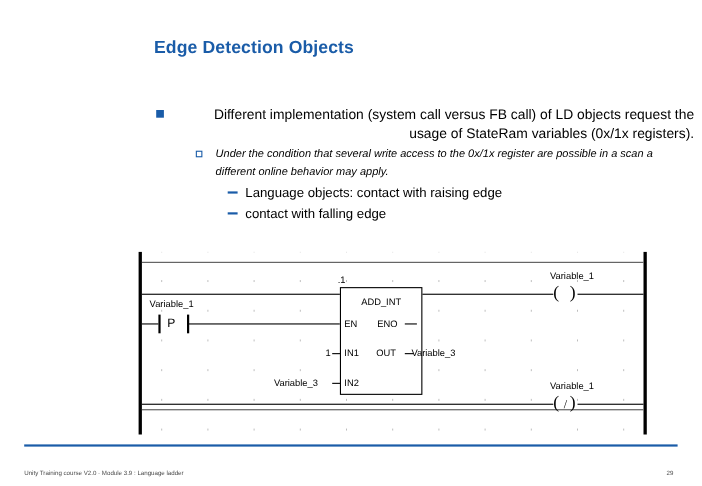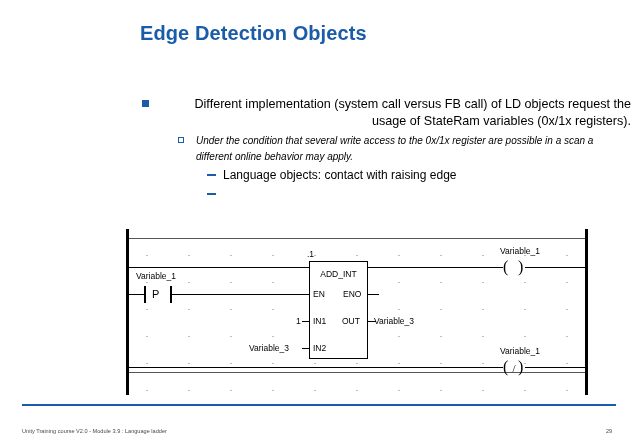--- a/index.html
+++ b/index.html
@@ -17,22 +17,22 @@
   .slide {
     position: absolute;
     inset: 0;
     background: #ffffff;
   }
 
   
   .title {
     position: absolute;
     left: 140px;
-    top: 22px;
-    font-size: 20px;
+    top: 35px;
+    font-size: 16px;
     font-weight: bold;
     color: #1a5ca8;
     letter-spacing: 0.1px;
     white-space: nowrap;
   }
 
   
   .bullets {
     position: absolute;
     left: 141px;
@@ -175,21 +175,21 @@
     font-size: 8.5px;
     color: #000000;
     white-space: nowrap;
   }
 
   
   .fb {
     position: absolute;
     left: 183px;
     top: 32px;
-    width: 59px;
+    width: 75px;
     height: 98px;
     border: 1.5px solid #000000;
     background: #ffffff;
     box-sizing: border-box;
   }
   .fb-name {
     position: absolute;
     left: 0;
     top: 7px;
     width: 100%;
@@ -334,20 +334,21 @@
     <div class="b2">
       <span class="marker"></span>
       <span>Under the condition that several write access to the 0x/1x register are possible in a scan a different online behavior may apply.</span>
     </div>
     <div class="b3">
       <span class="marker"></span>
       <span>Language objects: contact with raising edge</span>
     </div>
     <div class="b3">
       <span class="marker"></span>
+      <span>contact with falling edge</span>
     </div>
   </div>
 
   <div class="ladder">
     <div class="grid-dots"></div>
 
     <div class="rail-left"></div>
     <div class="rail-right"></div>
     <div class="hline top"></div>
     <div class="hline bottom"></div>

